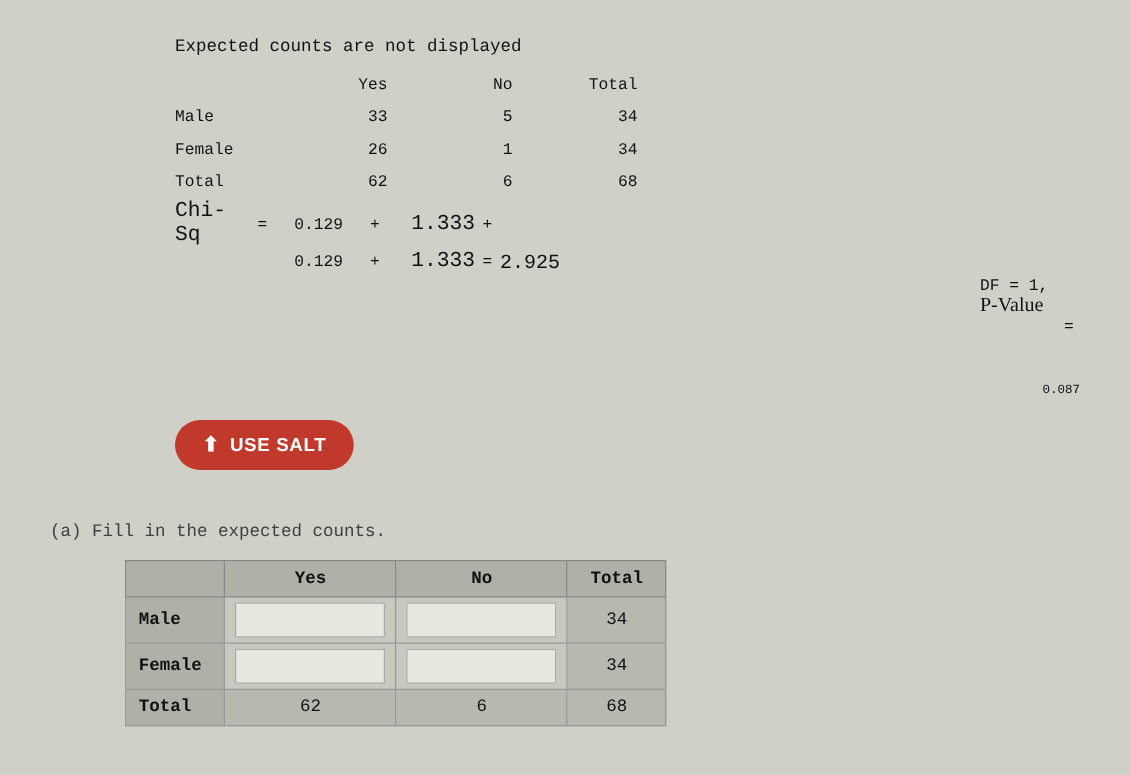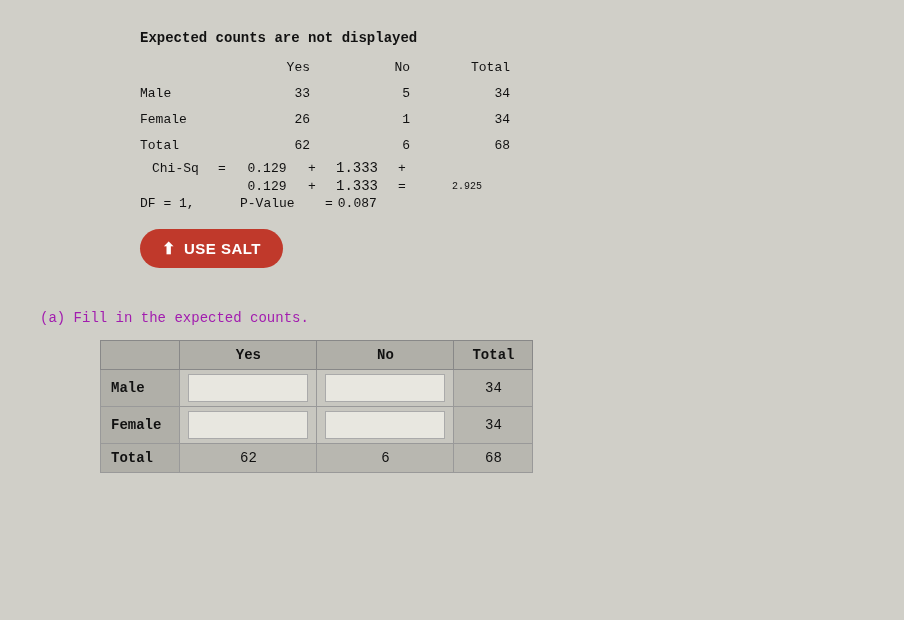--- a/index.html
+++ b/index.html
@@ -17,21 +17,21 @@
       background: #d0cfc8;
       padding: 10px 20px;
     }
 
     .stats-section {
       margin-bottom: 20px;
     }
 
     .stats-title {
       font-size: 14px;
-      font-weight: bold;
+      font-weight: normal;
       margin-bottom: 10px;
       margin-left: 100px;
     }
 
     .stats-table {
       margin-left: 100px;
     }
 
     .stats-row {
       display: flex;
@@ -73,22 +73,21 @@
 
     .chi-sq-row {
       display: flex;
       align-items: center;
       margin-bottom: 2px;
       flex-wrap: nowrap;
     }
 
     .chi-label {
       width: 60px;
-      font-size: 13px;
-      margin-left: 12px;
+      font-size: 17px;
     }
 
     .chi-eq {
       width: 20px;
       text-align: center;
       font-size: 13px;
     }
 
     .chi-val {
       width: 70px;
@@ -97,60 +96,62 @@
     }
 
     .chi-plus {
       width: 20px;
       text-align: center;
       font-size: 13px;
     }
 
     .chi-val2 {
       width: 70px;
-      text-align: center;
-      font-size: 14px;
+      text-align: right;
+      font-size: 17px;
     }
 
     .chi-plus2 {
       width: 20px;
       text-align: center;
       font-size: 13px;
     }
 
     .chi-result {
       width: 70px;
-      text-align: right;
-      font-size: 10px;
+      font-size: 16px;
     }
 
     .df-row {
       display: flex;
       align-items: flex-end;
       margin-top: 2px;
+      flex-direction: column;
     }
 
     .df-label {
       width: 80px;
       font-size: 13px;
     }
 
     .df-pval-label {
       width: 80px;
-      font-size: 13px;
+      font-size: 16px;
       margin-left: 20px;
+      font-family: Liberation Serif, serif;
     }
 
     .df-eq {
       font-size: 13px;
       margin: 0 5px;
     }
 
     .df-val {
-      font-size: 13px;
+      font-size: 10px;
+      margin-top: 38px;
     }
 
     .salt-button {
       display: inline-flex;
       align-items: center;
       gap: 8px;
       background: #c0392b;
       color: white;
       border: none;
       border-radius: 25px;
@@ -164,21 +165,21 @@
       letter-spacing: 0.5px;
     }
 
     .salt-icon {
       font-size: 16px;
     }
 
     .question-label {
       font-size: 14px;
       margin-bottom: 14px;
-      color: #a21caf;
+      color: #404040;
     }
 
     
     .expected-table-wrapper {
       margin-left: 60px;
       display: inline-block;
     }
 
     .exp-table {
       border-collapse: collapse;

